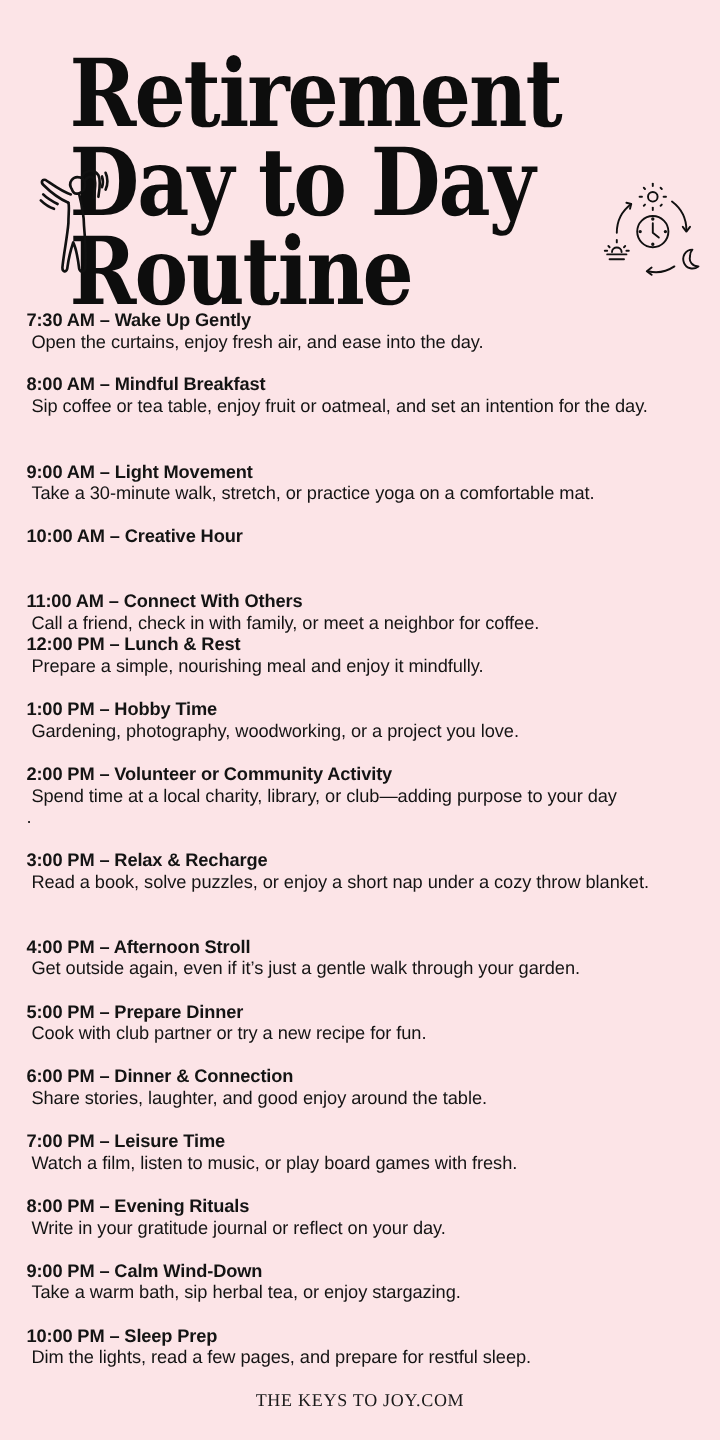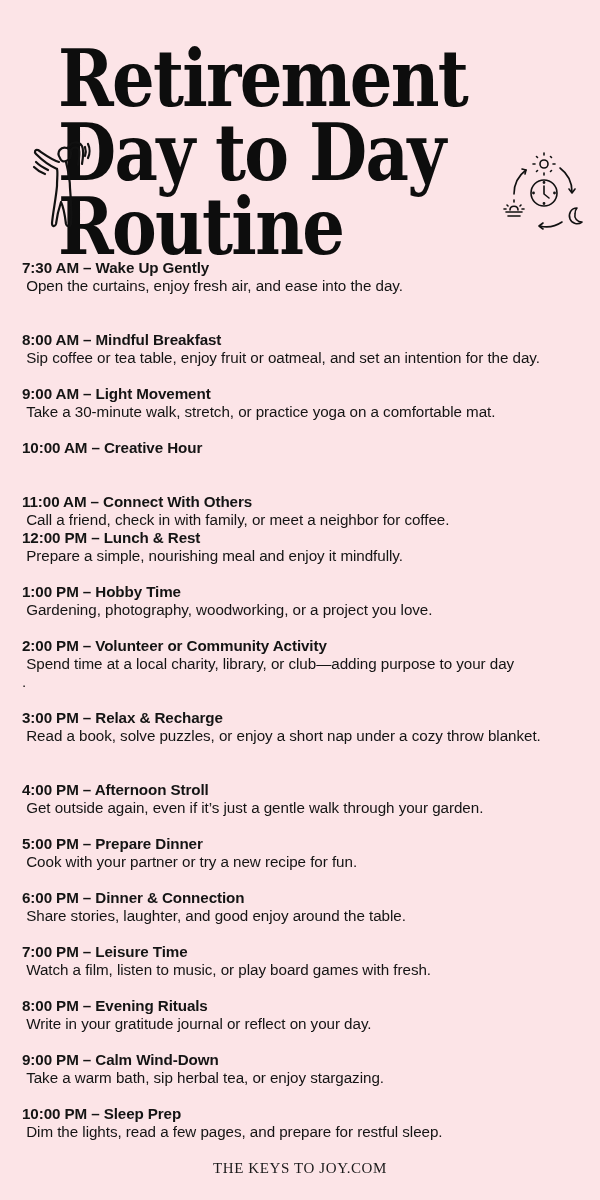--- a/index.html
+++ b/index.html
@@ -108,21 +108,21 @@
     <path d="M62 74 C56 78 48 80 40 78"></path>
     <path d="M43 75 L39 78 L43 81"></path>
   </svg>
 </div>
 
 <div class="entries">
   <div class="entry" style="top:0px">
     <span class="head">7:30 AM – Wake Up Gently</span>
     <span class="desc"> Open the curtains, enjoy fresh air, and ease into the day.</span>
   </div>
-  <div class="entry" style="top:72px">
+  <div class="entry" style="top:53px">
     <span class="head">8:00 AM – Mindful Breakfast</span>
     <span class="desc"> Sip coffee or tea table, enjoy fruit or oatmeal, and set an intention for the day.</span>
   </div>
   <div class="entry" style="top:126px">
     <span class="head">9:00 AM – Light Movement</span>
     <span class="desc"> Take a 30-minute walk, stretch, or practice yoga on a comfortable mat.</span>
   </div>
   <div class="entry" style="top:180px">
     <span class="head">10:00 AM – Creative Hour</span>
   </div>
@@ -146,21 +146,21 @@
   <div class="entry" style="top:450px">
     <span class="head">3:00 PM – Relax &amp; Recharge</span>
     <span class="desc"> Read a book, solve puzzles, or enjoy a short nap under a cozy throw blanket.</span>
   </div>
   <div class="entry" style="top:522px">
     <span class="head">4:00 PM – Afternoon Stroll</span>
     <span class="desc"> Get outside again, even if it’s just a gentle walk through your garden.</span>
   </div>
   <div class="entry" style="top:576px">
     <span class="head">5:00 PM – Prepare Dinner</span>
-    <span class="desc"> Cook with your partner or try a new recipe for fun.</span>
+    <span class="desc"> Cook with club partner or try a new recipe for fun.</span>
   </div>
   <div class="entry" style="top:630px">
     <span class="head">6:00 PM – Dinner &amp; Connection</span>
     <span class="desc"> Share stories, laughter, and good enjoy around the table.</span>
   </div>
   <div class="entry" style="top:684px">
     <span class="head">7:00 PM – Leisure Time</span>
     <span class="desc"> Watch a film, listen to music, or play board games with fresh.</span>
   </div>
   <div class="entry" style="top:738px">

